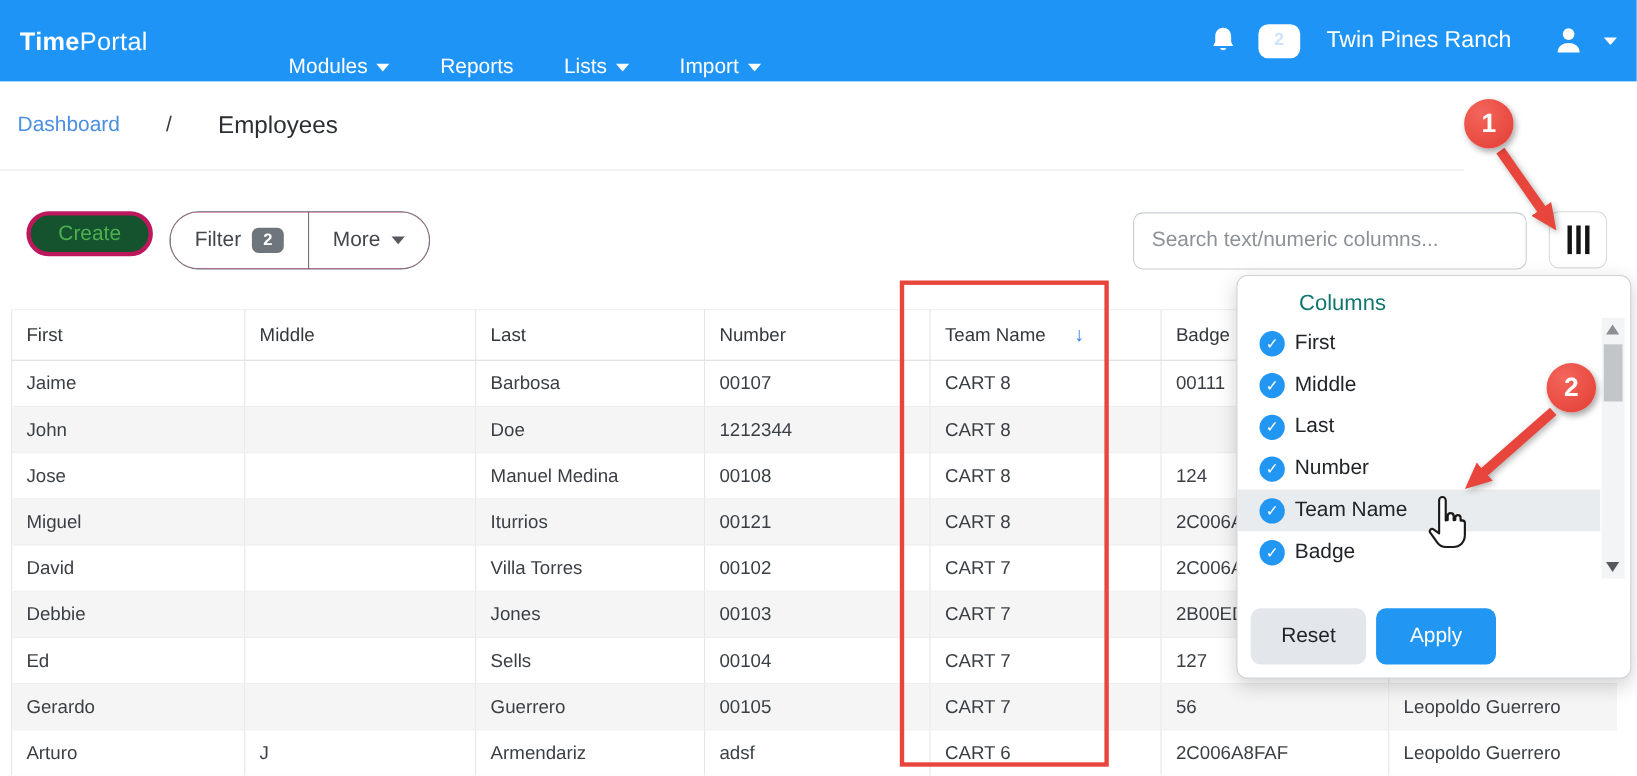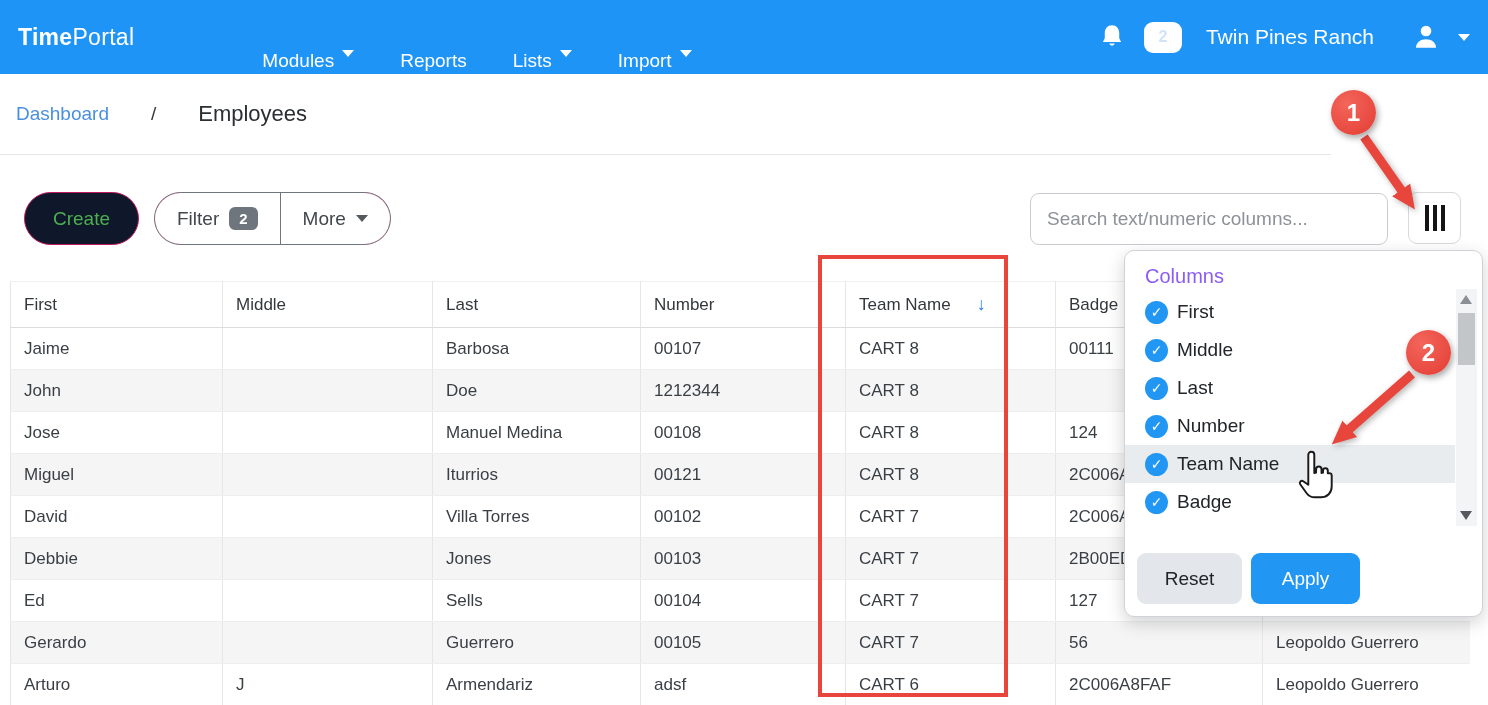--- a/index.html
+++ b/index.html
@@ -6,40 +6,40 @@
   html,body { width:1488px; height:705px; overflow:hidden; background:#fff;
     font-family:"Liberation Sans","DejaVu Sans",sans-serif; color:#3a3f44; }
   .page { position:relative; width:1488px; height:705px; }
 
   
   .navbar { position:absolute; left:0; top:0; width:1488px; height:74px;
     background:#1e94f7; display:flex; align-items:center; padding:0 18px; z-index:30; }
   .brand { font-size:23px; color:#fff; letter-spacing:.3px; white-space:nowrap; }
   .brand b { font-weight:700; } .brand span { font-weight:400; }
   .nav-menu { display:flex; align-items:center; gap:46px; margin-left:128px; }
-  .nav-item { color:#fff; font-size:19px; cursor:pointer; display:flex; white-space:nowrap;margin-top:48px; }
+  .nav-item { color:#fff; font-size:19px; cursor:pointer; display:flex; align-items:center; white-space:nowrap;margin-top:48px; }
   .caret { display:inline-block; width:0; height:0; margin-left:8px;
     border-left:6px solid transparent; border-right:6px solid transparent; border-top:7px solid #fff; }
   .nav-right { margin-left:auto; display:flex; align-items:center; gap:18px; }
   .bell { width:28px; height:30px; }
   .notif-badge { width:38px; height:31px; background:#fff; border-radius:9px;
     display:flex; align-items:center; justify-content:center; color:#cfe4fb; font-size:16px; font-weight:700; }
   .account-name { color:#fff; font-size:21px; white-space:nowrap; margin-left:6px; }
   .user-wrap { display:flex; align-items:center; gap:8px; margin-left:18px; }
 
   
   .crumb-row { position:absolute; left:0; top:74px; width:1331px; height:81px;
     border-bottom:1px solid #e6e7e9; display:flex; align-items:center; padding:0 16px; background:#fff; }
   .crumb-link { color:#4a8fe0; font-size:19px; cursor:pointer; }
   .crumb-sep { color:#34383c; font-size:19px; margin:0 42px; }
   .crumb-current { color:#2b2f33; font-size:22px; }
 
   
-  .btn-create { position:absolute; left:24px; top:192px; width:115px; height:53px;
-    border:1px solid #be185d; border-radius:27px; background:#0f172a; color:#4caf50;
+  .btn-create { position:absolute; left:24px; top:192px; width:115px; height:41px;
+    border:4px solid #be185d; border-radius:27px; background:#14532d; color:#4caf50;
     font-size:19px; font-family:inherit; cursor:pointer; }
   .btn-group { position:absolute; left:154px; top:192px; height:53px; display:flex;
     border:1px solid #6e757c; border-radius:27px; overflow:hidden; background:#be185d; }
   .btn-filter, .btn-more { display:flex; align-items:center; padding:0 22px;
     font-size:19px; color:#43474c; background:#fff; border:none; cursor:pointer; font-family:inherit; }
   .filter-badge { margin-left:10px; background:#6e757c; color:#fff; font-size:15px; font-weight:700;
     border-radius:6px; padding:3px 10px; }
   .group-divider { width:1px; background:#6e757c; }
   .caret-dark { display:inline-block; width:0; height:0; margin-left:10px;
     border-left:6px solid transparent; border-right:6px solid transparent; border-top:7px solid #55595e; }
@@ -62,21 +62,21 @@
   td { height:42px; font-size:17px; color:#3a3f44; padding:0 13px;
     border-right:1px solid #e4e6e8; border-bottom:1px solid #eceef0;
     white-space:nowrap; overflow:hidden; }
   tr.striped td { background:#f5f5f6; }
   .sort-arrow { color:#2b7fe3; margin-left:26px; font-size:18px; }
 
   
   .panel { position:absolute; left:1124px; top:250px; width:359px; height:367px;
     background:#fff; border:1px solid #cfd3d7; border-radius:10px; z-index:40;
     box-shadow:0 6px 18px rgba(0,0,0,.18); }
-  .panel-title { font-size:20px; color:#8b5cf6; padding:14px 0 6px 20px; }
+  .panel-title { font-size:20px; color:#0f766e; padding:14px 0 6px 20px;margin-left:36px; }
   .panel-list { position:absolute; left:0; top:42px; width:330px; height:232px; overflow:hidden; }
   .opt { display:flex; align-items:center; height:38px; padding-left:20px; cursor:pointer; }
   .opt.hl { background:#e9ecef; }
   .cb { width:23px; height:23px; border-radius:50%; background:#2196f3; color:#fff;
     font-size:14px; font-weight:700; display:flex; align-items:center; justify-content:center; flex:0 0 23px; }
   .lbl { font-size:19px; color:#212529; margin-left:9px; white-space:nowrap; }
   .scrollbar { position:absolute; right:5px; top:38px; width:21px; height:237px; background:#f3f4f6; }
   .sb-arrow-up { position:absolute; top:6px; left:4px; width:0; height:0;
     border-left:6px solid transparent; border-right:6px solid transparent; border-bottom:9px solid #8a8f94; }
   .sb-thumb { position:absolute; top:24px; left:2px; width:17px; height:52px; background:#c3c6c9; }

